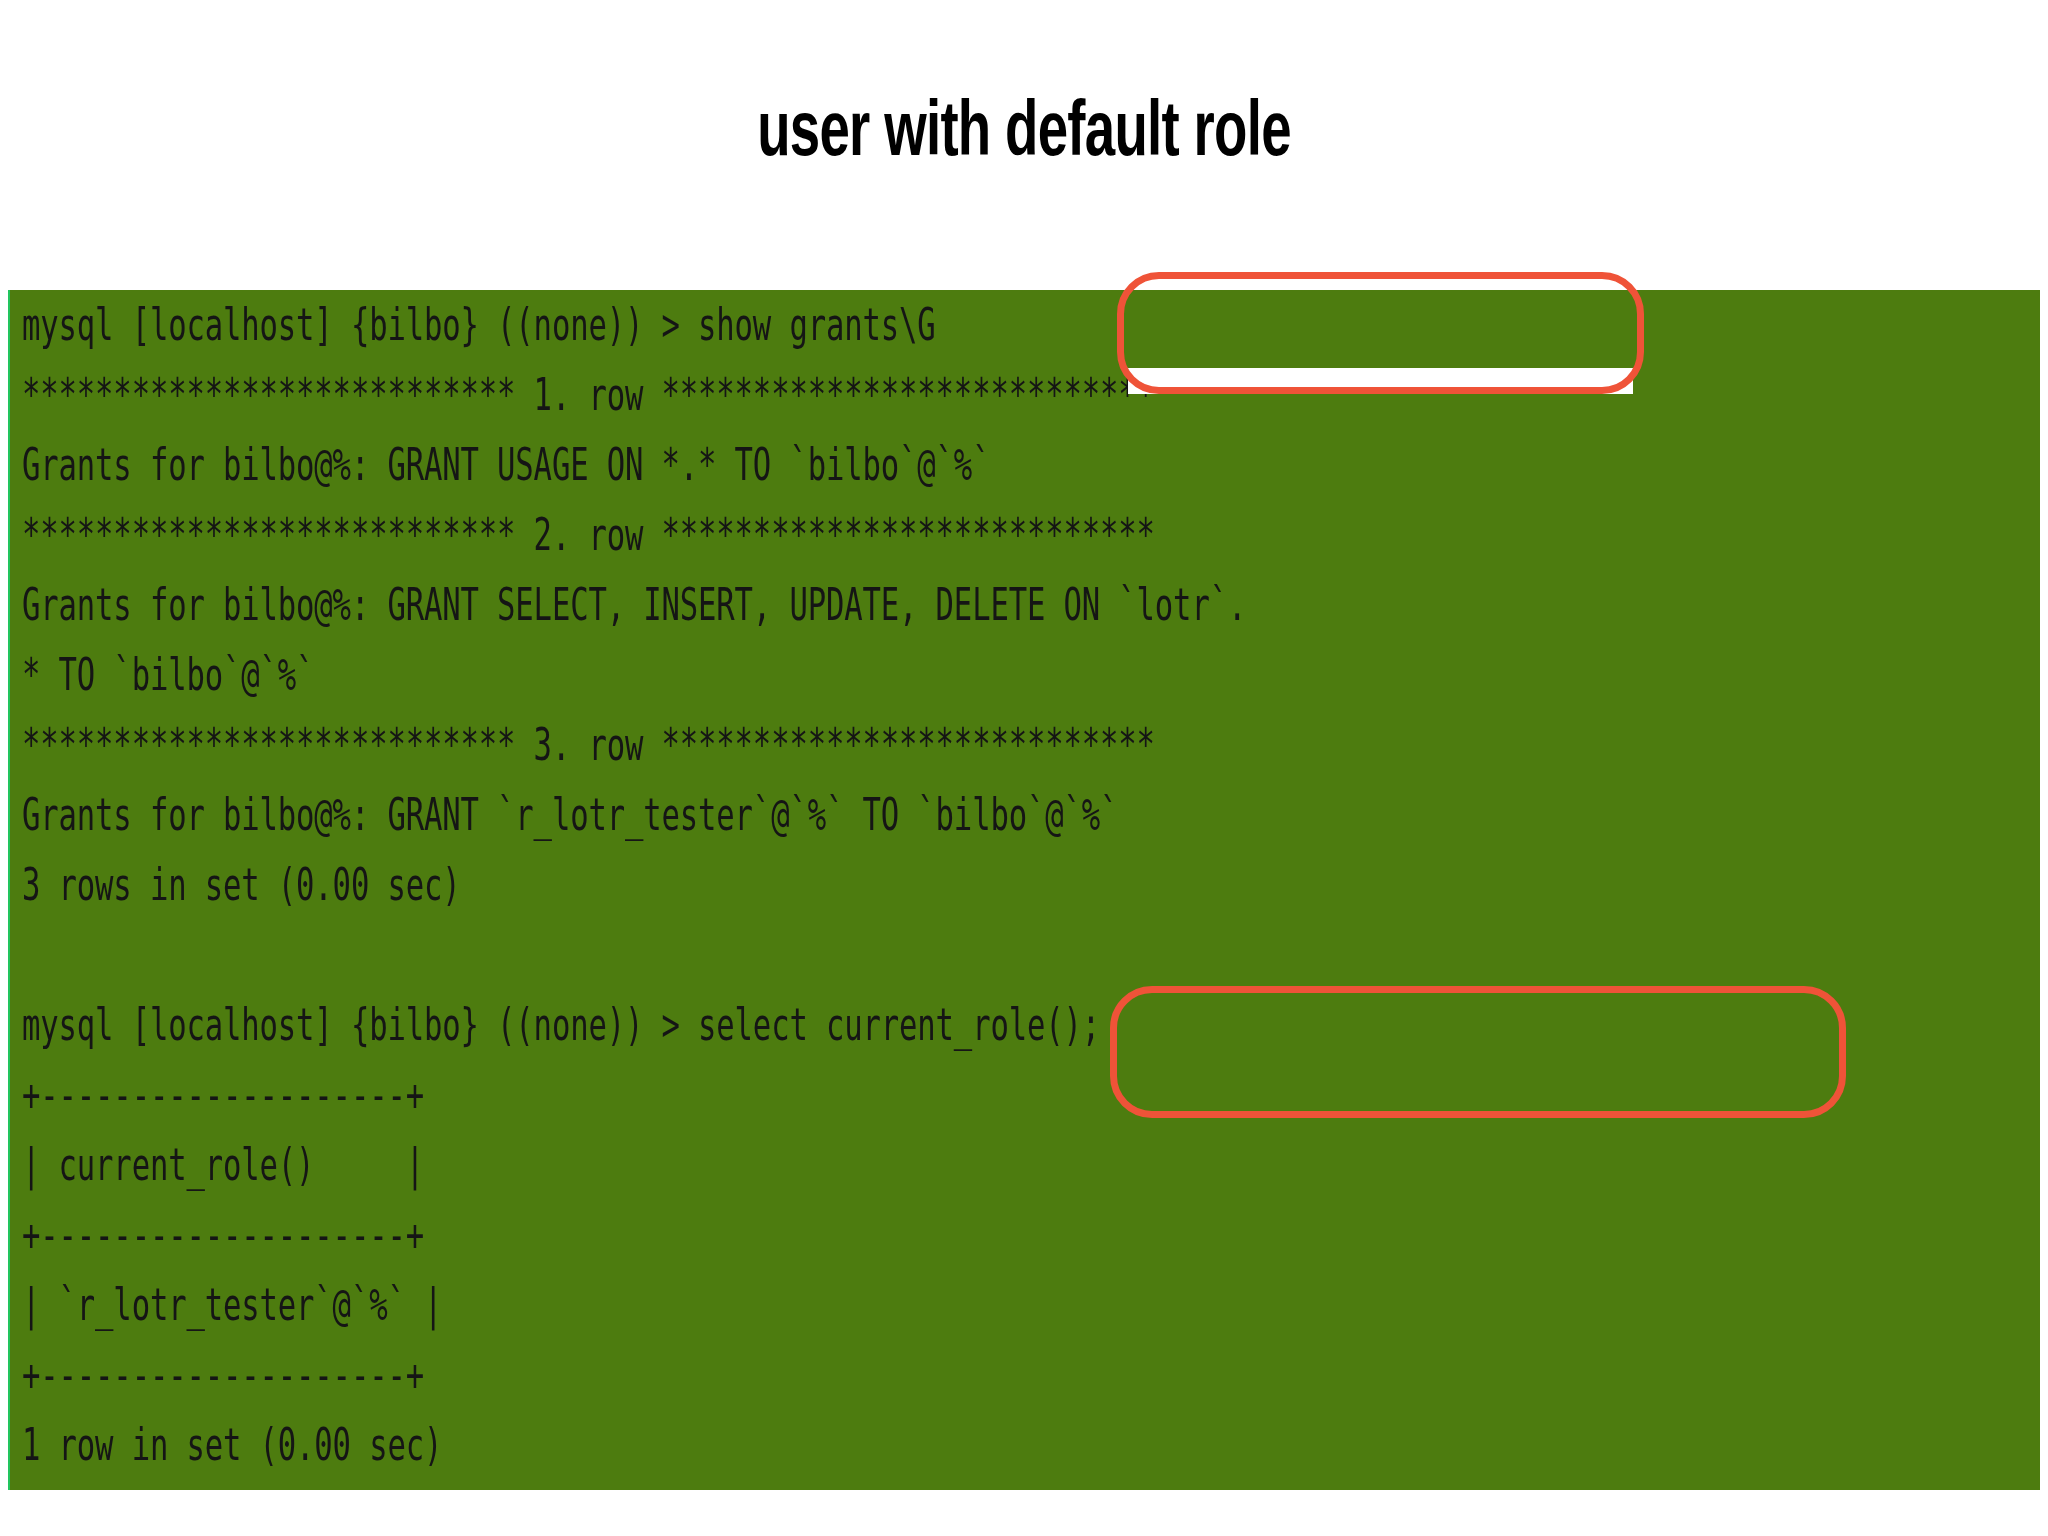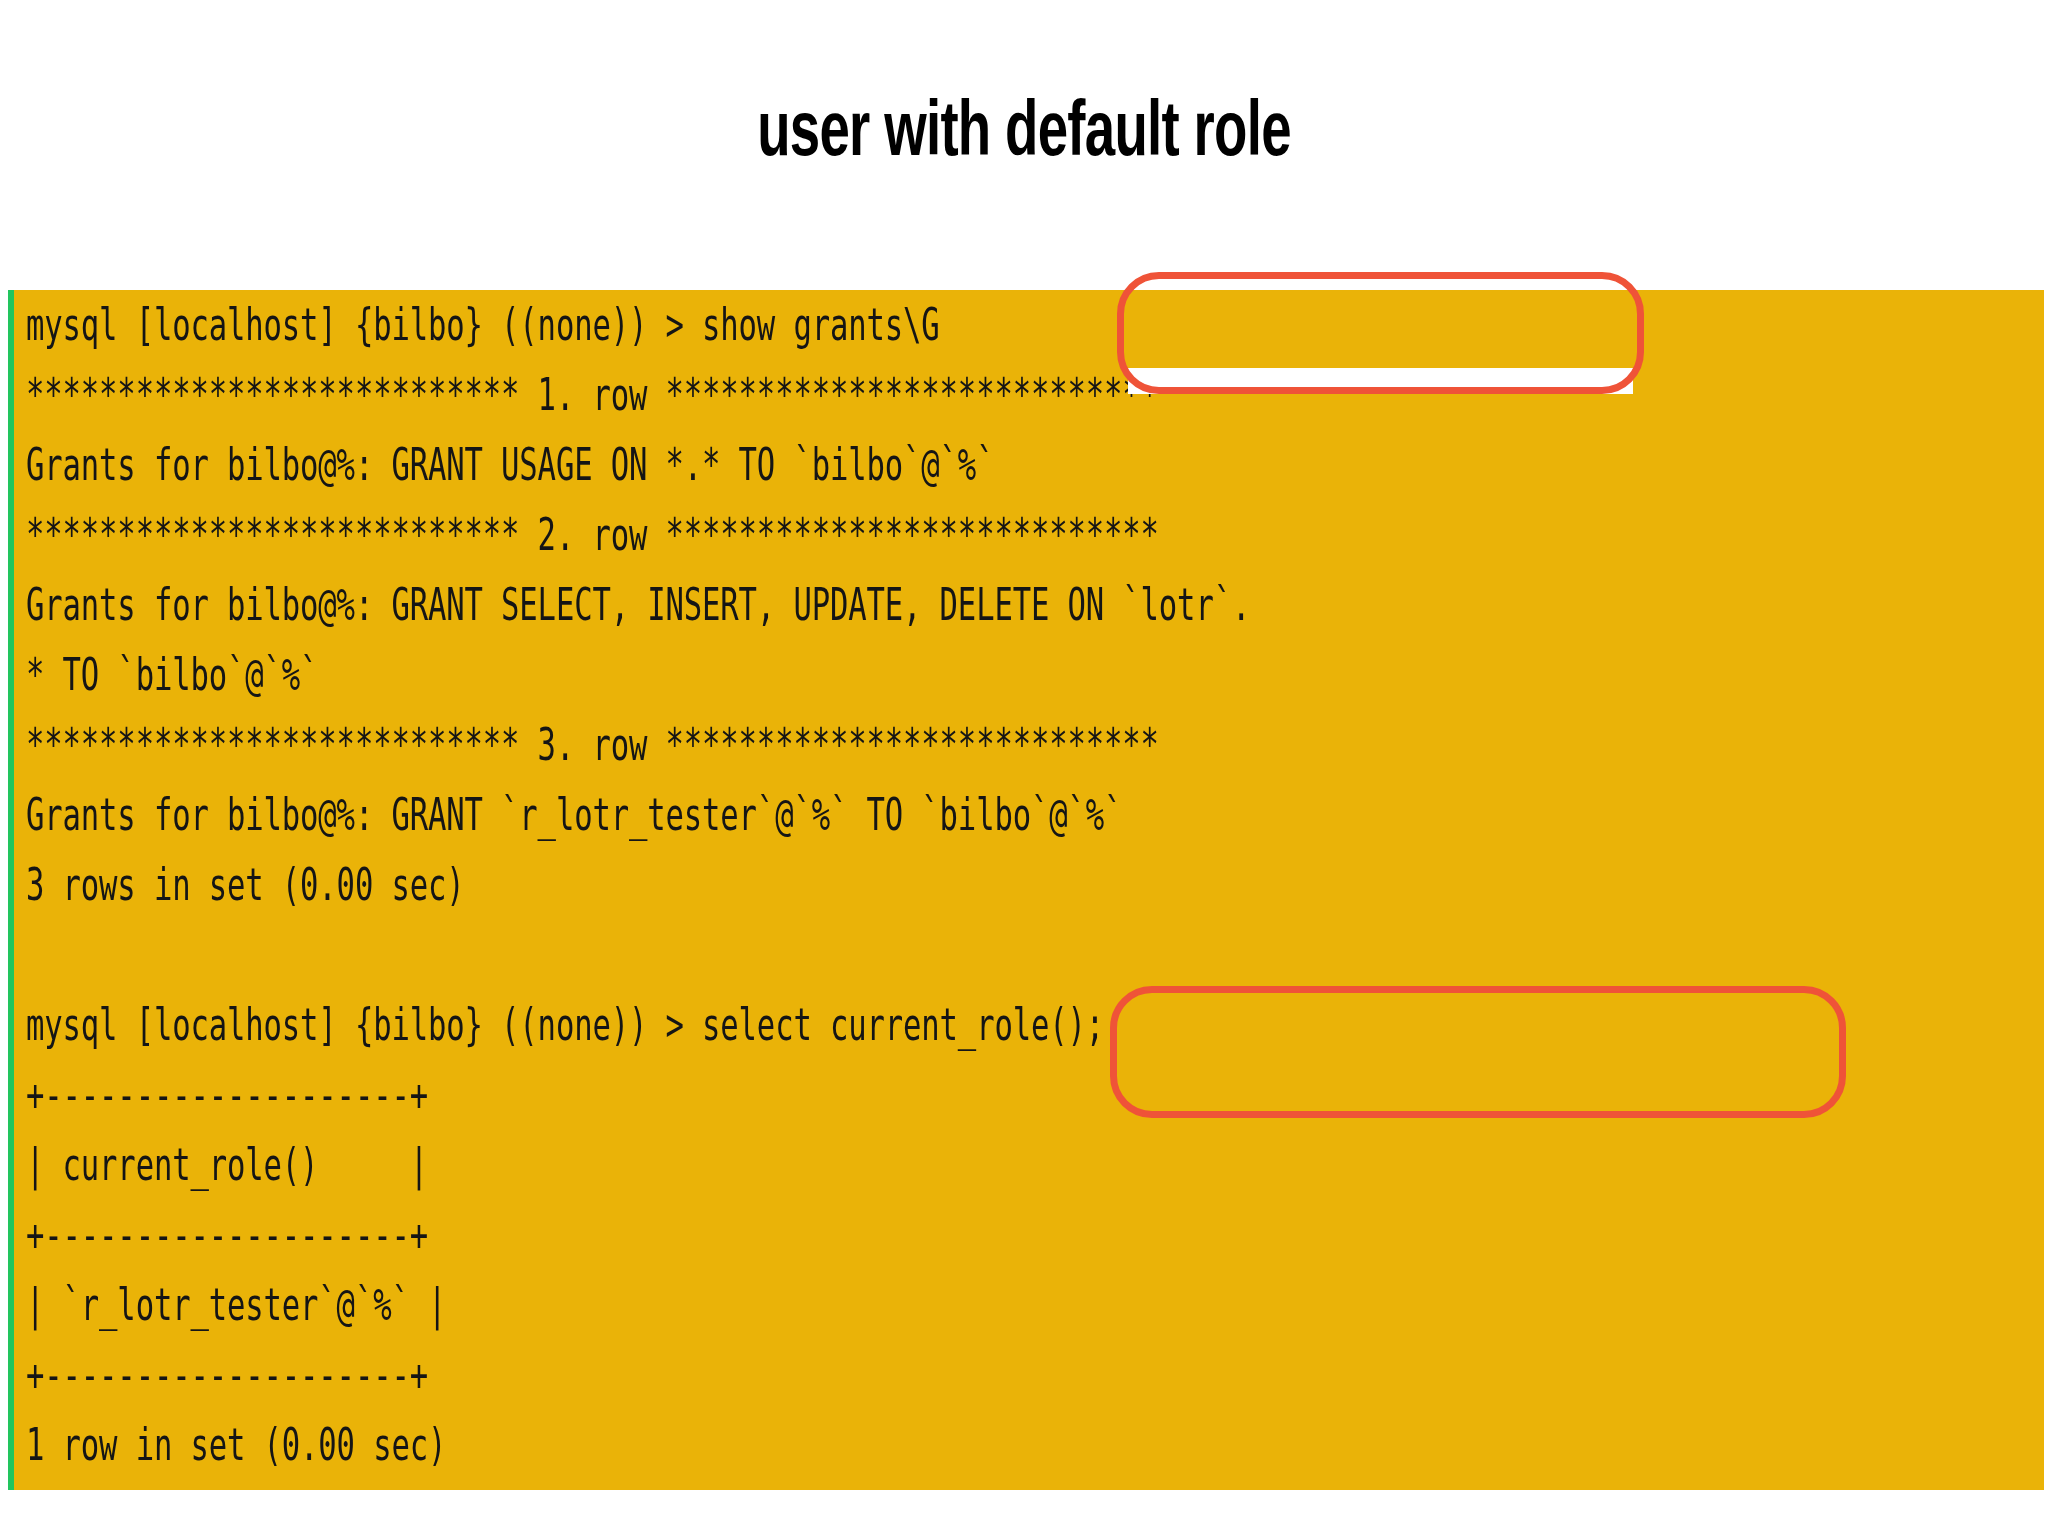--- a/index.html
+++ b/index.html
@@ -33,22 +33,22 @@
     white-space: nowrap;
   }
 
   
   #terminal-capture {
     position: absolute;
     left: 8px;
     top: 290px;
     width: 2030px;
     height: 1200px;
-    background: #eab308;
-    border-left: 6px solid #22c55e;
+    background: #4d7c0f;
+    border-left: 2px solid #22c55e;
     overflow: hidden;
   }
 
   #terminal-text {
     position: absolute;
     left: 12px;
     top: 0px;
     margin: 0;
     font-family: "DejaVu Sans Mono", "Liberation Mono", monospace;
     font-size: 44px;

